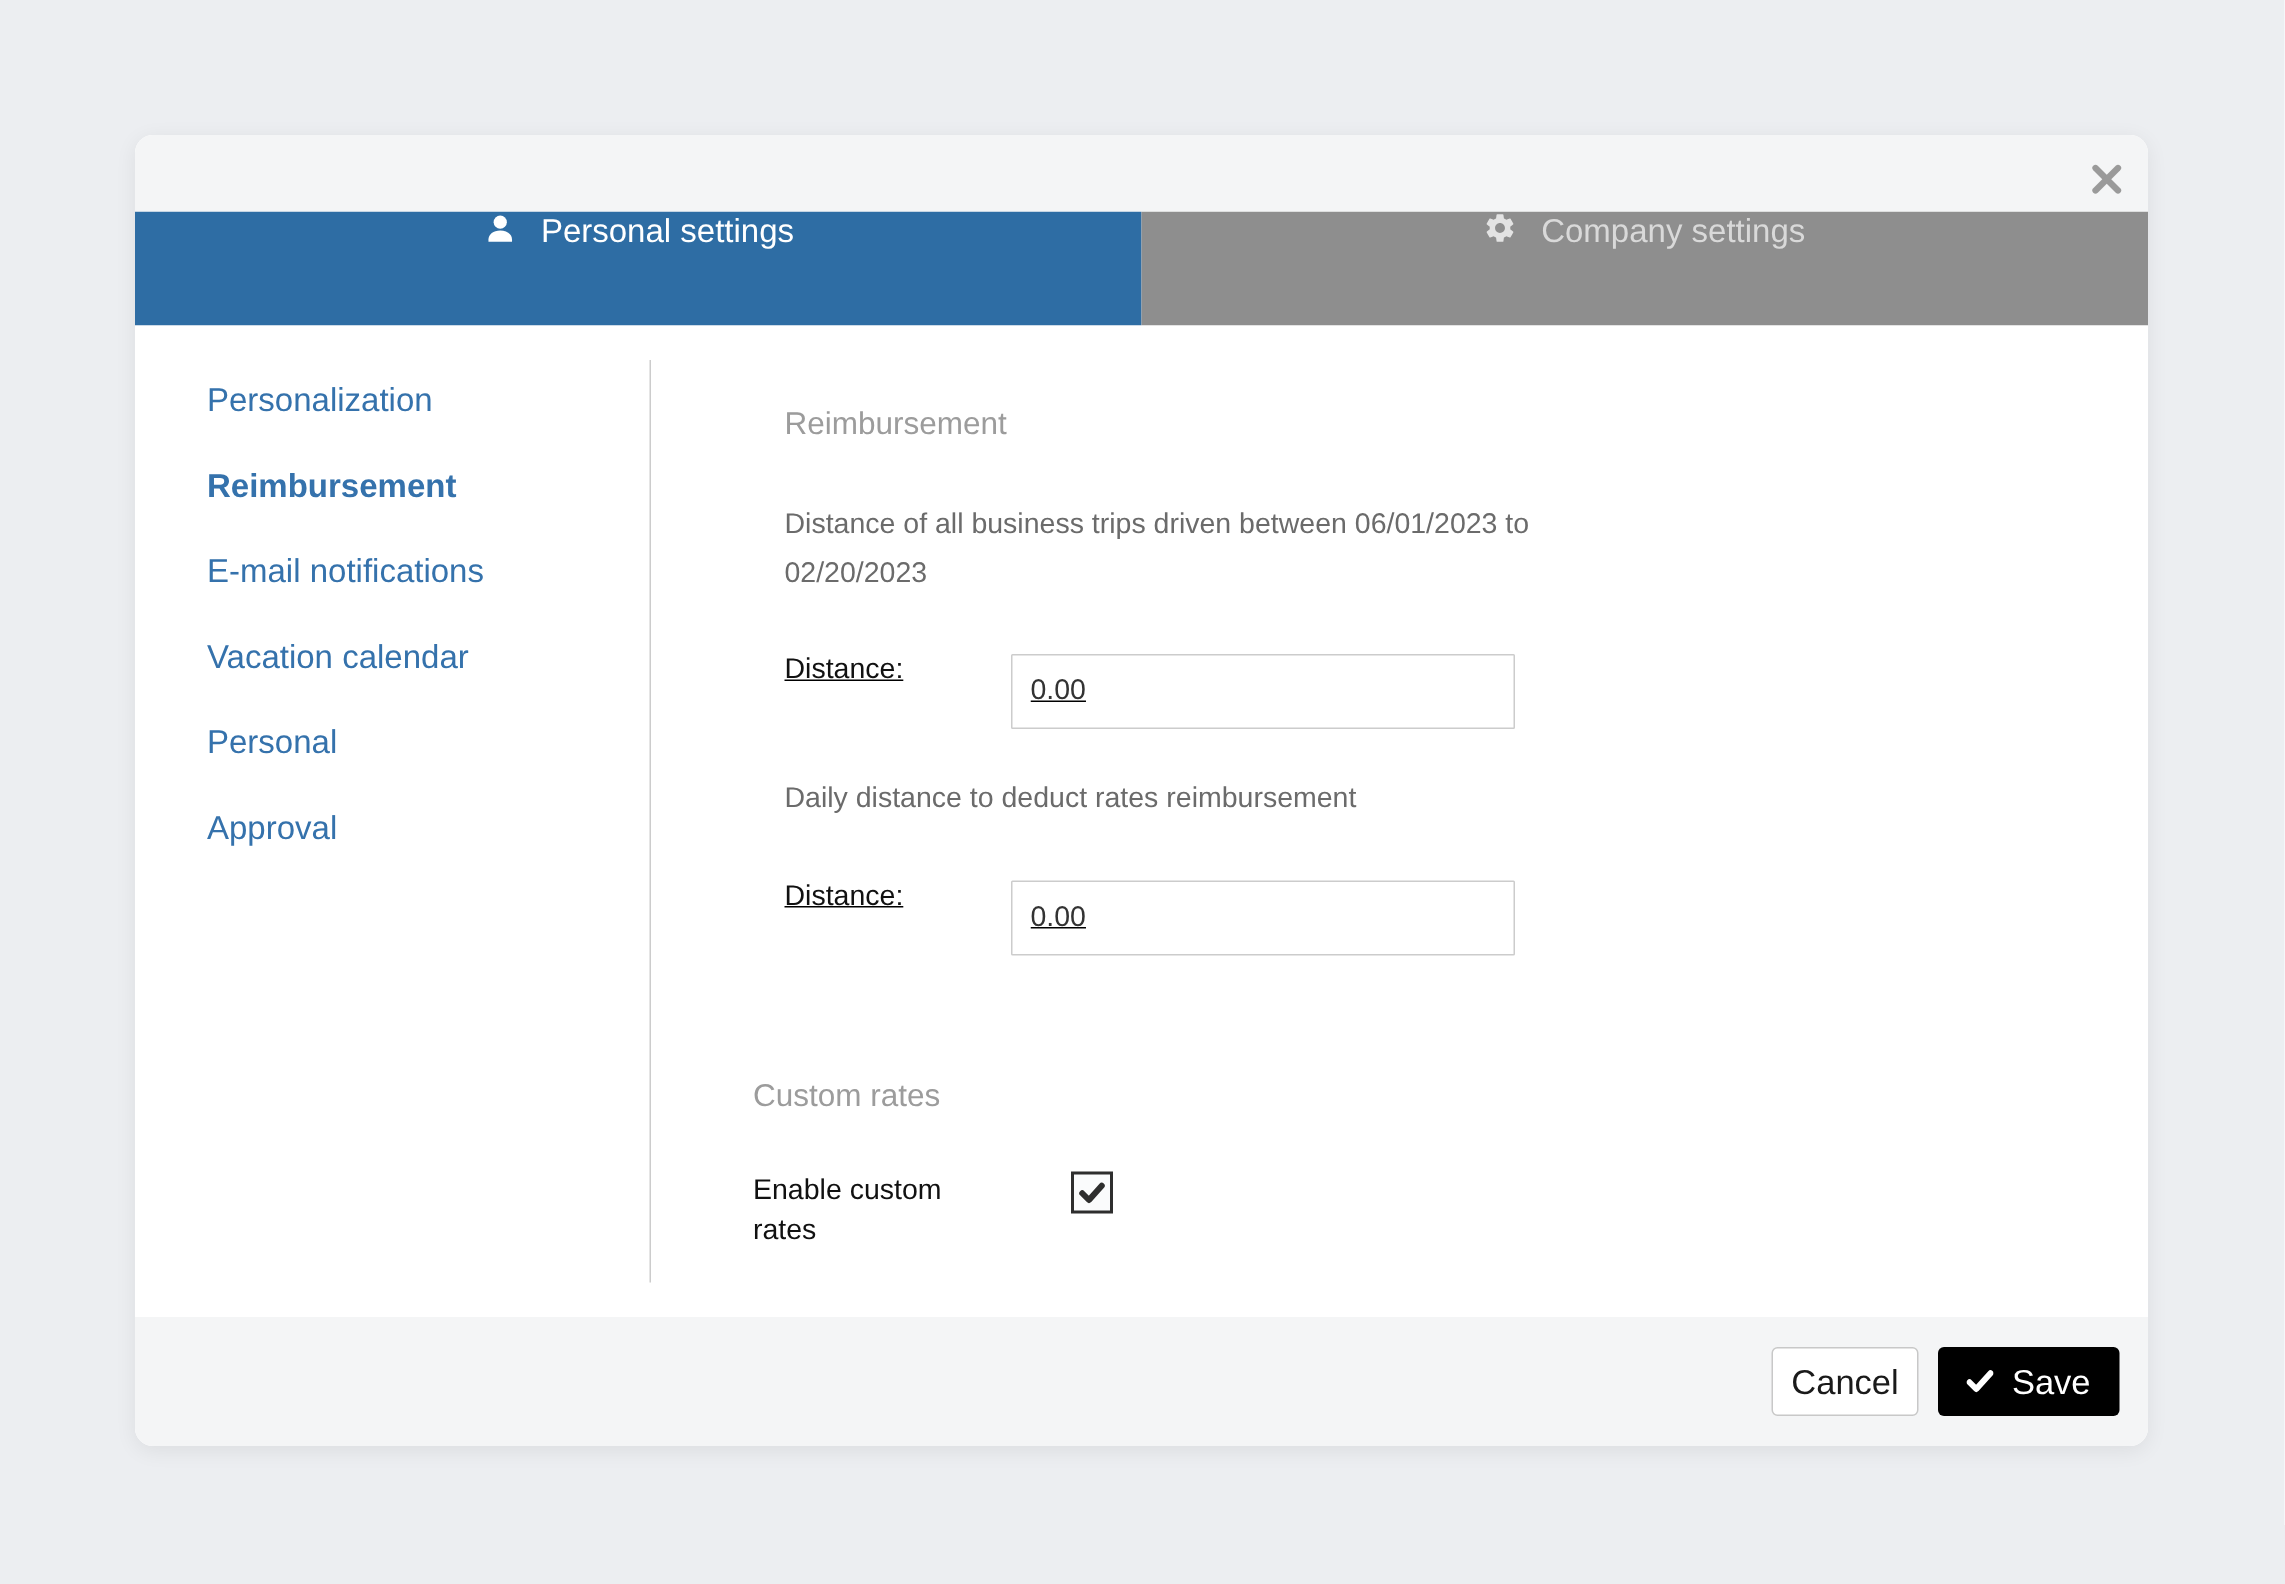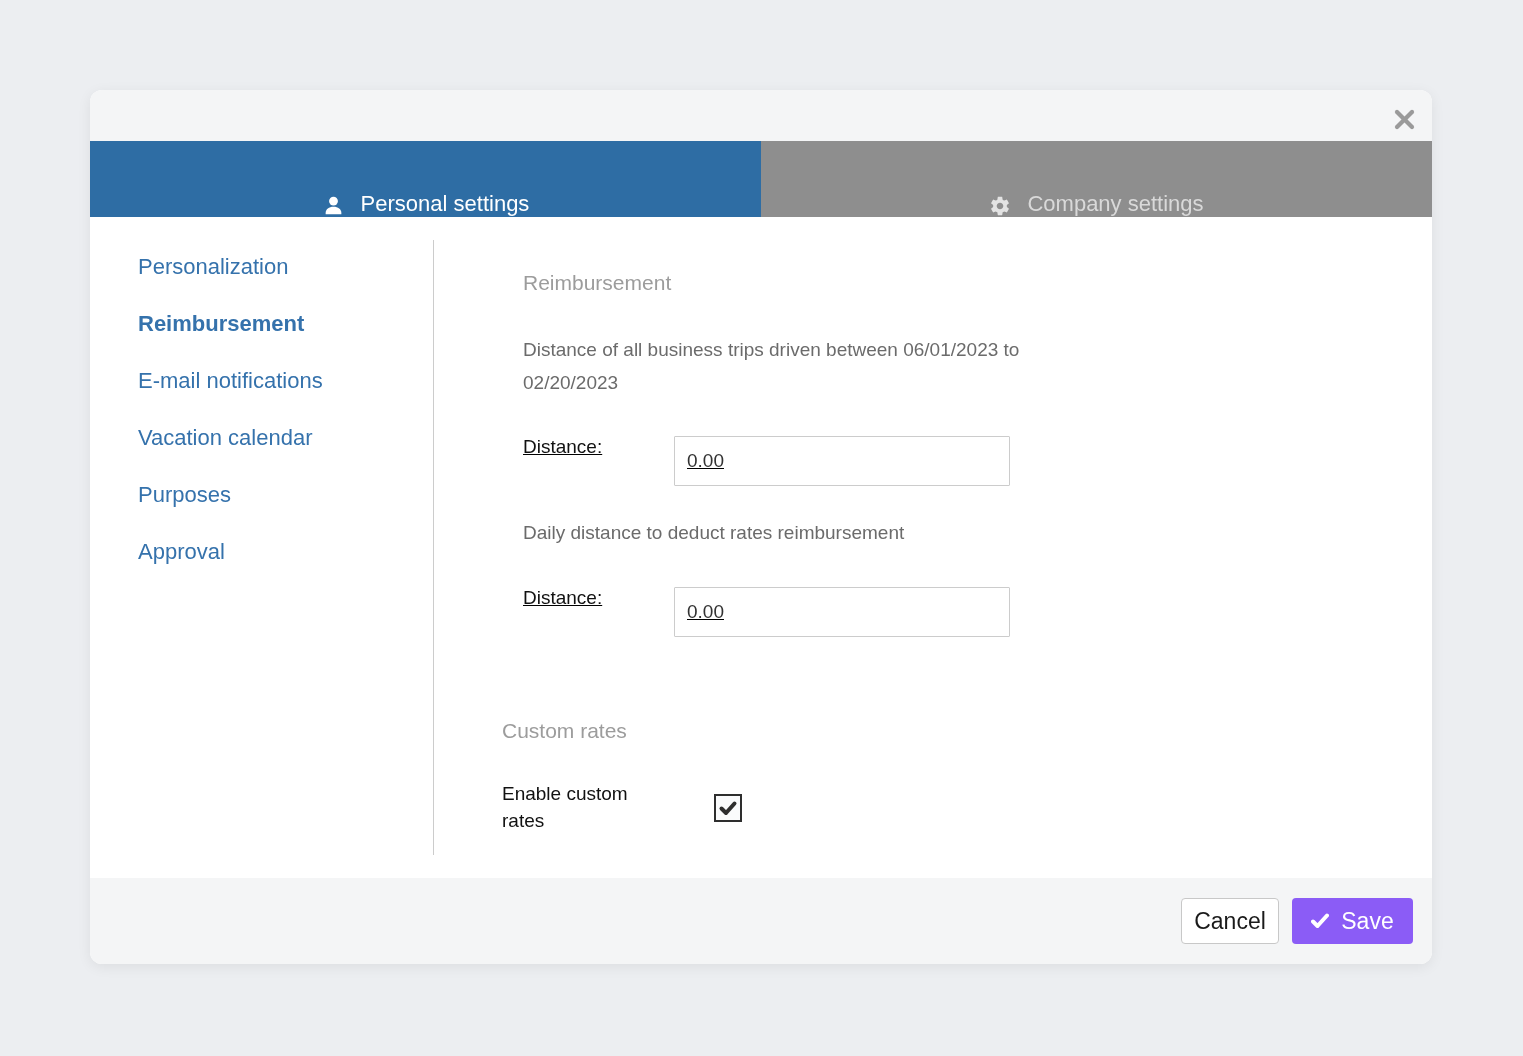--- a/index.html
+++ b/index.html
@@ -36,21 +36,21 @@
   }
   
   .tabbar {
     height: 76px;
     display: flex;
     flex: 0 0 auto;
   }
   .tab {
     flex: 1 1 0;
     display: flex;
-    align-items: flex-end;
+    align-items: flex-start;
     justify-content: center;
     gap: 16px;
     font-size: 22px;
     cursor: pointer;
   }
   .tab.active {
     background: #2e6da4;
     color: #ffffff;
   }
   .tab.inactive {
@@ -127,21 +127,21 @@
     color: #333333;
     padding-left: 12px;
     font-family: "Liberation Sans", "DejaVu Sans", sans-serif;
     background: #ffffff;
     outline: none;
   }
   .section-custom { margin-top: 80px; }
   .checkbox-row {
     margin-top: 36px;
     display: flex;
-    align-items: center;
+    align-items: flex-start;
   }
   .checkbox-label {
     width: 212px;
     flex: 0 0 auto;
     font-size: 19px;
     line-height: 27px;
     color: #111111;
     max-width: 212px;
   }
   .checkbox-label .label-inner { display: block; max-width: 145px; }
@@ -177,21 +177,21 @@
     justify-content: center;
   }
   .btn-cancel {
     width: 98px;
     background: #ffffff;
     border: 1px solid #c8c8c8;
     color: #1a1a1a;
   }
   .btn-save {
     width: 121px;
-    background: #8b5cf6;
+    background: #000000;
     border: none;
     color: #ffffff;
     gap: 12px;
   }
 </style>
 </head>
 <body>
 
 <div class="modal">
 
@@ -226,21 +226,21 @@
 
   <div class="content">
     <div class="divider"></div>
 
     <nav class="sidebar">
       <ul>
         <li>Personalization</li>
         <li class="active">Reimbursement</li>
         <li>E-mail notifications</li>
         <li>Vacation calendar</li>
-        <li>Purposes</li>
+        <li>Personal</li>
         <li>Approval</li>
       </ul>
     </nav>
 
     <main class="main">
 
       <section class="section-reimb">
         <h2 class="section-heading">Reimbursement</h2>
 
         <p class="para">Distance of all business trips driven between 06/01/2023 to 02/20/2023</p>

